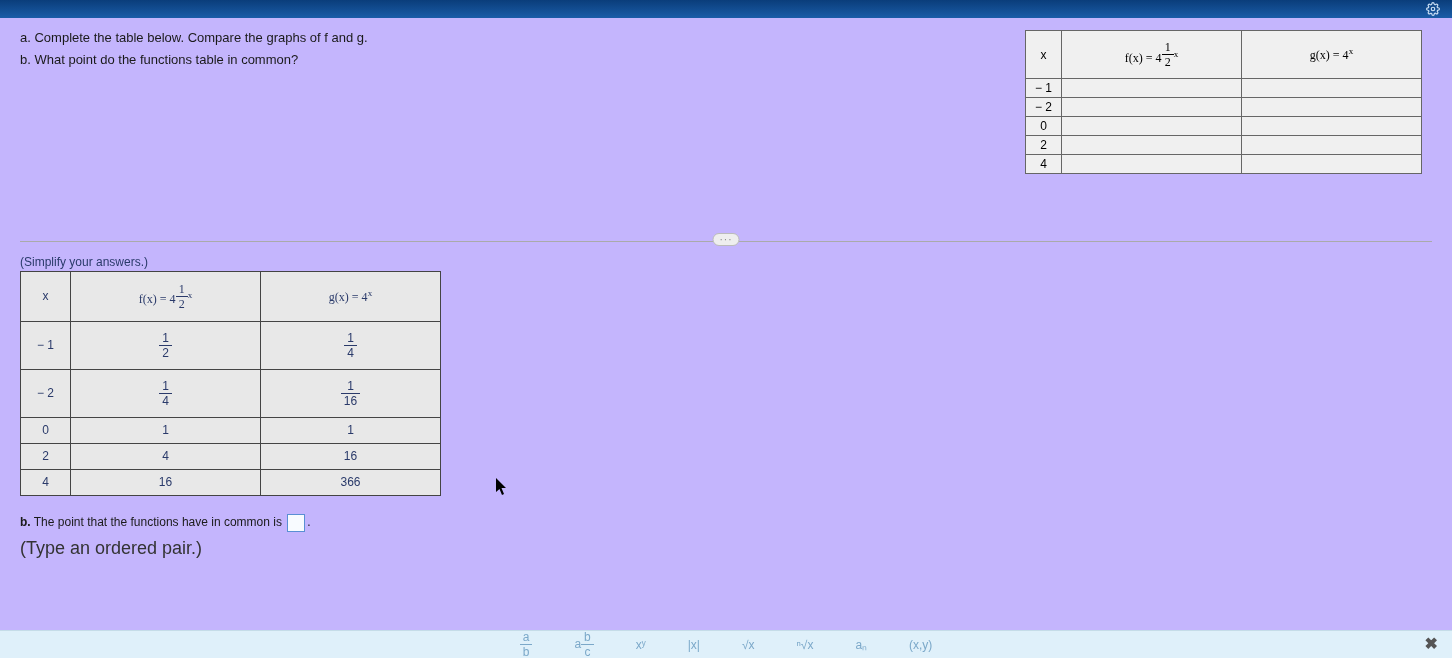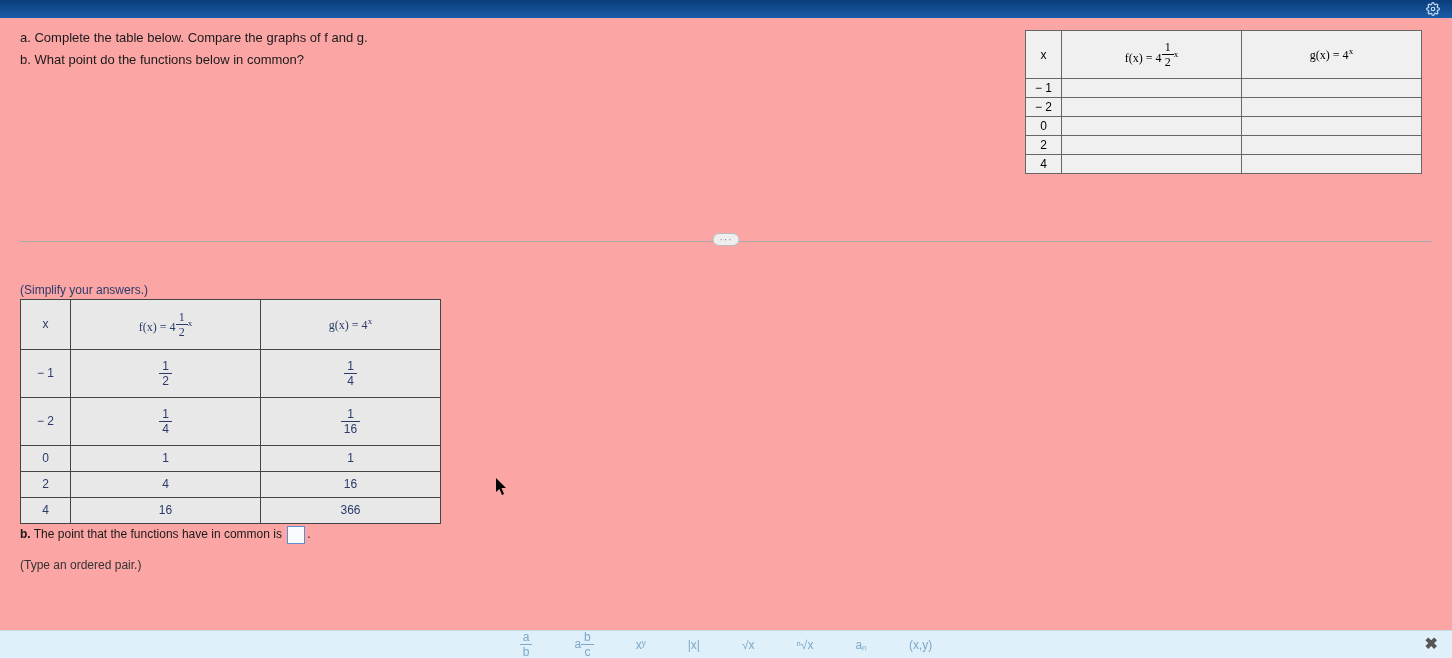--- a/index.html
+++ b/index.html
@@ -19,21 +19,21 @@
 .gear-icon {
   position: absolute;
   right: 12px;
   top: 2px;
   color: #cce0f5;
   width: 14px;
   height: 14px;
 }
 .content-area {
   padding: 10px 20px 0 20px;
-  background: #fca5a5;
+  background: #c4b5fd;
   position: relative;
   height: 612px;
 }
 .questions {
   font-size: 13px;
   color: #1a1a1a;
   line-height: 1.6;
 }
 .questions div { margin-bottom: 1px; }
 .top-right-table {
@@ -71,21 +71,21 @@
   border: 1px solid #bbb;
   border-radius: 8px;
   font-size: 10px;
   padding: 0 6px;
   color: #888;
   letter-spacing: 1px;
 }
 .simplify {
   font-size: 12px;
   color: #2a3a6a;
-  margin-top: 41px;
+  margin-top: 13px;
   margin-bottom: 2px;
 }
 .answer-table {
   border-collapse: collapse;
   background: #e8e8e8;
 }
 .answer-table td, .answer-table th {
   border: 1px solid #444;
   font-size: 12px;
   text-align: center;
@@ -104,32 +104,32 @@
   font-size: 12px;
   line-height: 1;
 }
 .frac .num { display: block; padding: 0 3px 1px; }
 .frac .den { display: block; border-top: 1px solid #2a3a6a; padding: 1px 3px 0; }
 .frac-black .den { border-top-color: #000; }
 .fn-expr { white-space: nowrap; font-family: Liberation Serif, serif; }
 .part-b {
   font-size: 12px;
   color: #1a1a1a;
-  margin-top: 2px;
+  margin-top: 18px;
 }
 .answer-box {
   display: inline-block;
   width: 18px;
   height: 18px;
   border: 1px solid #5a8fd4;
   background: #f8fbff;
   vertical-align: middle;
   margin: 0 2px;
 }
-.type-hint { font-size: 12px; color: #333; margin-top: 14px; }
+.type-hint { font-size: 18px; color: #333; margin-top: 6px; }
 .cursor {
   position: absolute;
   left: 495px;
   top: 460px;
   width: 14px;
   height: 18px;
 }
 .bottom-bar {
   position: absolute;
   bottom: 0;
@@ -163,21 +163,21 @@
   <svg class="gear-icon" viewBox="0 0 24 24" fill="none" stroke="currentColor" stroke-width="2">
     <circle cx="12" cy="12" r="3"></circle>
     <path d="M19.4 15a1.65 1.65 0 0 0 .33 1.82l.06.06a2 2 0 1 1-2.83 2.83l-.06-.06a1.65 1.65 0 0 0-1.82-.33 1.65 1.65 0 0 0-1 1.51V21a2 2 0 1 1-4 0v-.09a1.65 1.65 0 0 0-1-1.51 1.65 1.65 0 0 0-1.82.33l-.06.06a2 2 0 1 1-2.83-2.83l.06-.06a1.65 1.65 0 0 0 .33-1.82 1.65 1.65 0 0 0-1.51-1H3a2 2 0 1 1 0-4h.09a1.65 1.65 0 0 0 1.51-1 1.65 1.65 0 0 0-.33-1.82l-.06-.06a2 2 0 1 1 2.83-2.83l.06.06a1.65 1.65 0 0 0 1.82.33h0a1.65 1.65 0 0 0 1-1.51V3a2 2 0 1 1 4 0v.09a1.65 1.65 0 0 0 1 1.51h0a1.65 1.65 0 0 0 1.82-.33l.06-.06a2 2 0 1 1 2.83 2.83l-.06.06a1.65 1.65 0 0 0-.33 1.82v0a1.65 1.65 0 0 0 1.51 1H21a2 2 0 1 1 0 4h-.09a1.65 1.65 0 0 0-1.51 1z"></path>
   </svg>
 </div>
 
 <div class="content-area">
 
   <div class="questions">
     <div>a. Complete the table below. Compare the graphs of f and g.</div>
-    <div>b. What point do the functions below in common?</div>
+    <div>b. What point do the functions table in common?</div>
   </div>
 
   <table class="top-right-table">
     <tbody>
         <tr>
       <th class="hdr-x">x</th>
       <th class="hdr-f">
         <span class="fn-expr">
           <span>f(x) = 4</span><span class="sup"><span class="frac frac-black"><span class="num">1</span><span class="den">2</span></span><span>x</span></span>
         </span>

